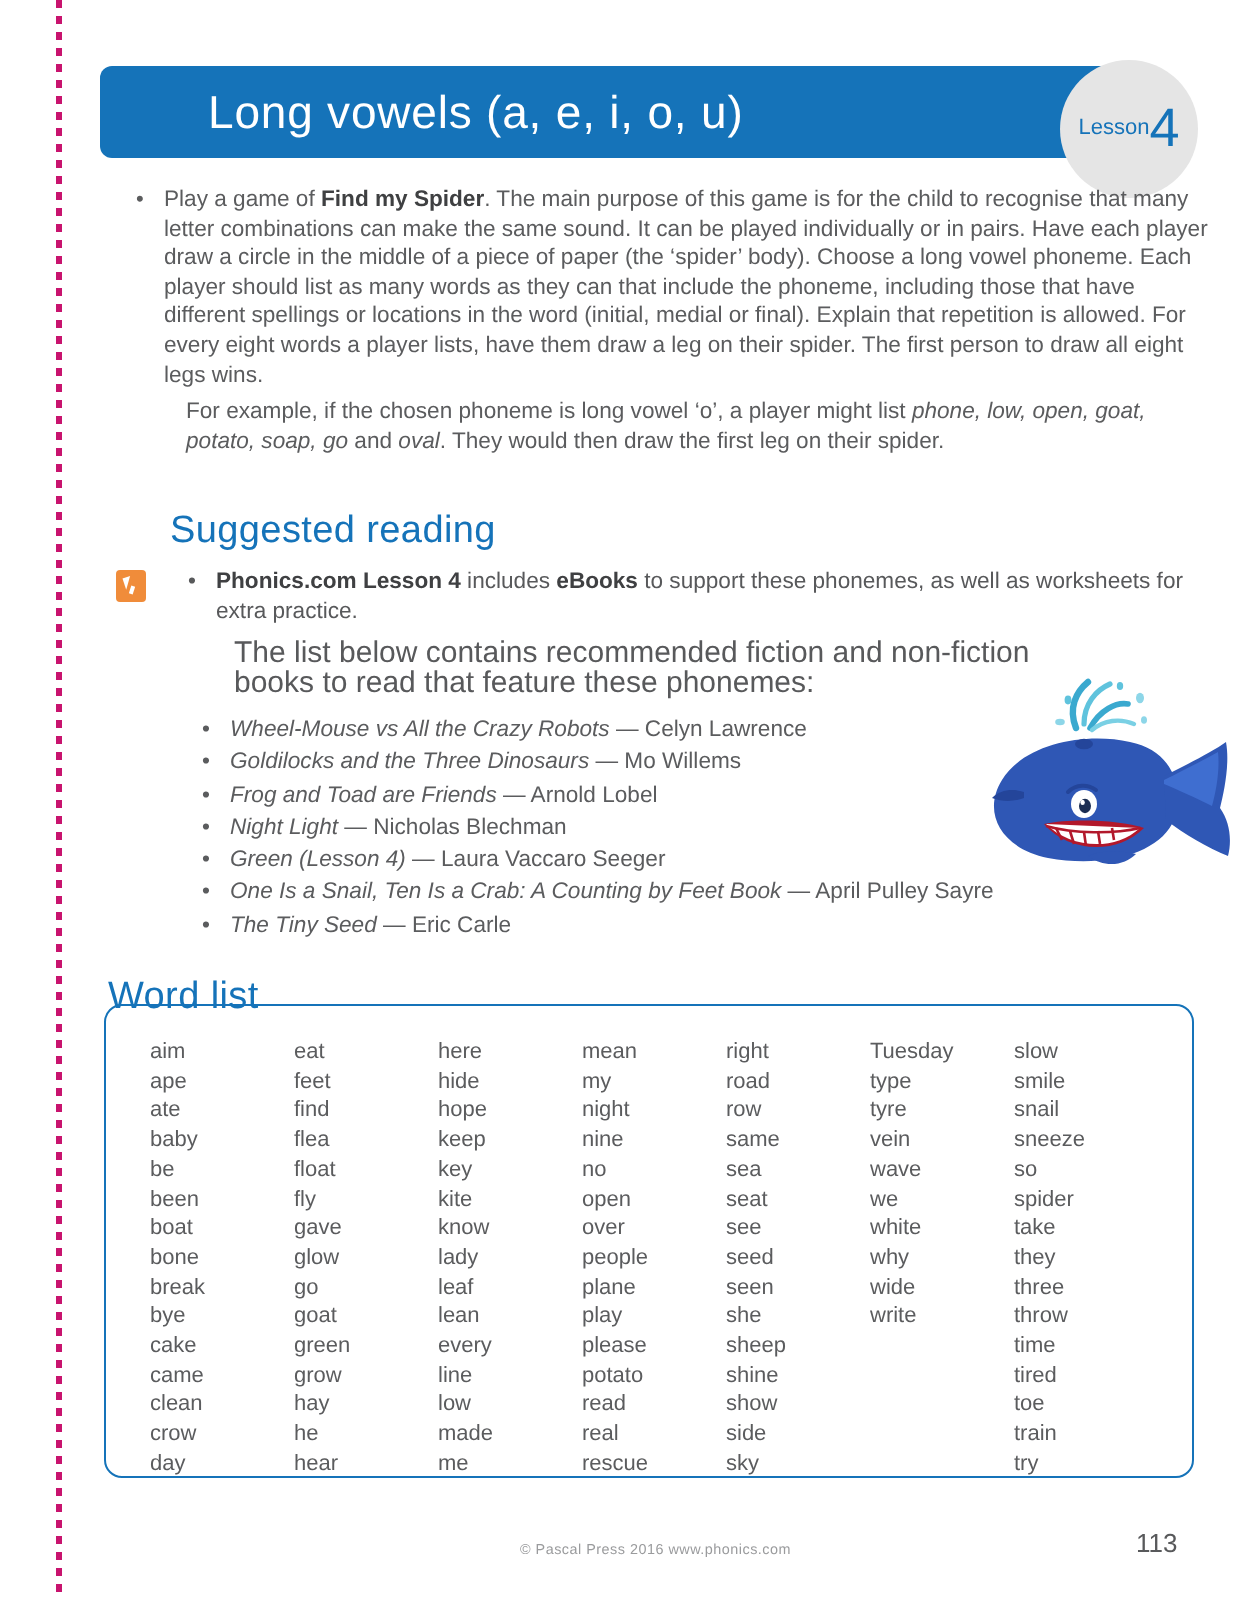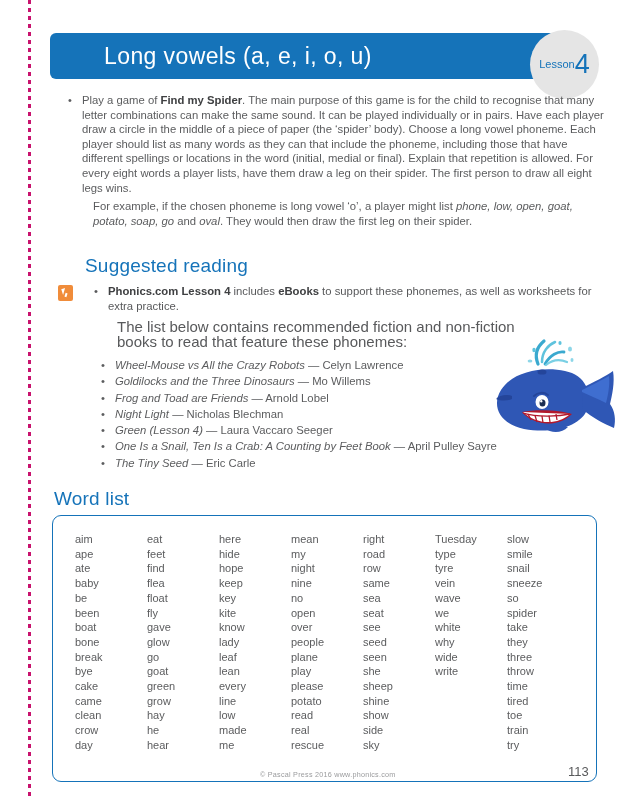--- a/index.html
+++ b/index.html
@@ -234,23 +234,23 @@
     left: 432px;
     top: 338px;
     width: 135px;
     height: 110px;
   }
 
   
   .word-box {
     position: absolute;
     left: 2px;
-    top: 515px;
+    top: 502px;
     width: 545px;
-    height: 267px;
+    height: 237px;
     border: 1.5px solid #1573b9;
     border-radius: 9px;
     box-sizing: border-box;
   }
   .word-cols {
     position: absolute;
     left: 22px;
     top: 16px;
     display: flex;
   }

